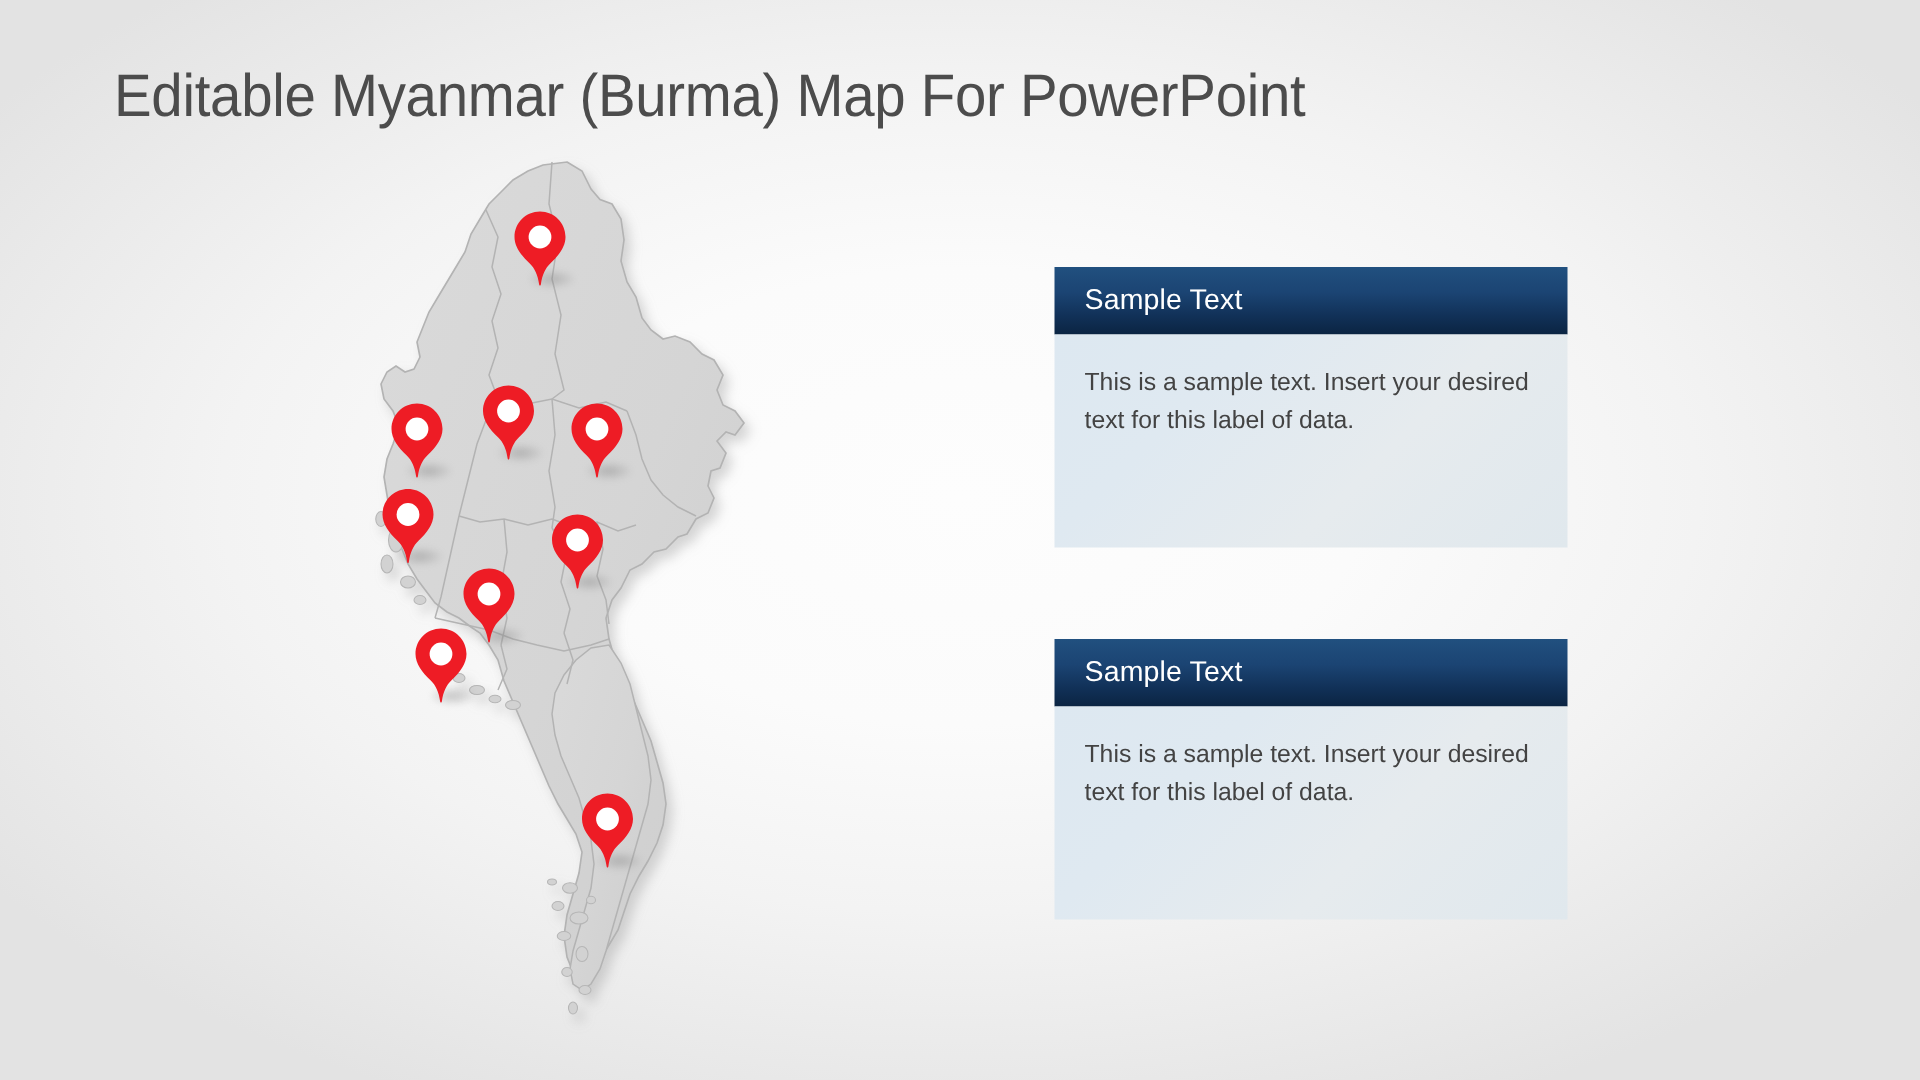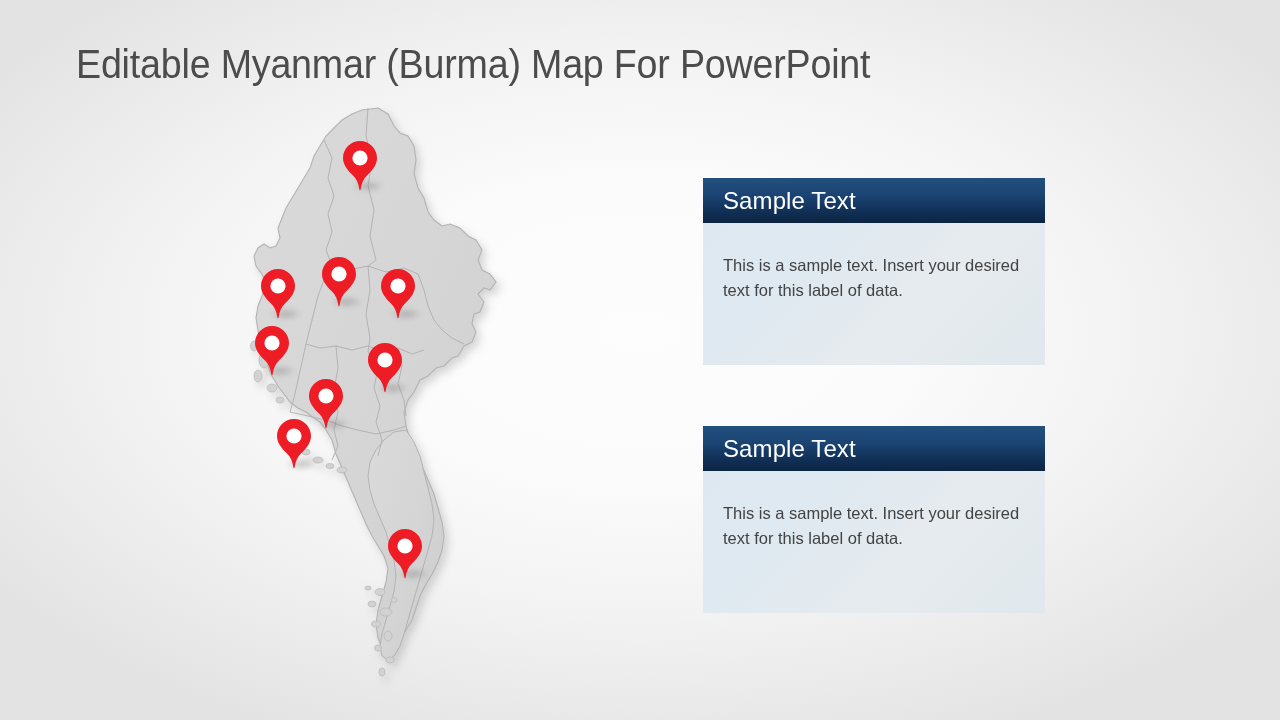--- a/index.html
+++ b/index.html
@@ -33,24 +33,24 @@
     filter:blur(2px);
   }
   .map-pin svg { position:absolute; left:0; top:0; overflow:visible; }
 
   
   .info-card { position:absolute; width:342px; }
   .card-header {
     height:45px; background:linear-gradient(to bottom, #21507f 0%, #1b4473 38%, #113158 72%, #0b2442 100%);
     display:flex; align-items:center; padding-left:20px;
   }
-  .card-header-title { color:#ffffff; font-size:24px; font-weight:400; letter-spacing:.1px; }
+  .card-header-title { color:#ffffff; font-size:19px; font-weight:400; letter-spacing:.1px; }
   .card-body {
     background:linear-gradient(135deg, #dde8f1 0%, #dfe9f1 28%, #e6ebee 62%, #e0e8ed 100%);
-    padding:30px 20px 20px 20px;
+    padding:20px 20px 20px 20px;
   }
   .card-body-text { color:#434343; font-size:16.5px; line-height:25px; }
   #info-card-1 { left:703px; top:178px; }
   #info-card-1 .card-body { height:142px; }
   #info-card-2 { left:703px; top:426px; }
   #info-card-2 .card-body { height:142px; }
 </style>
 </head>
 <body>
 

